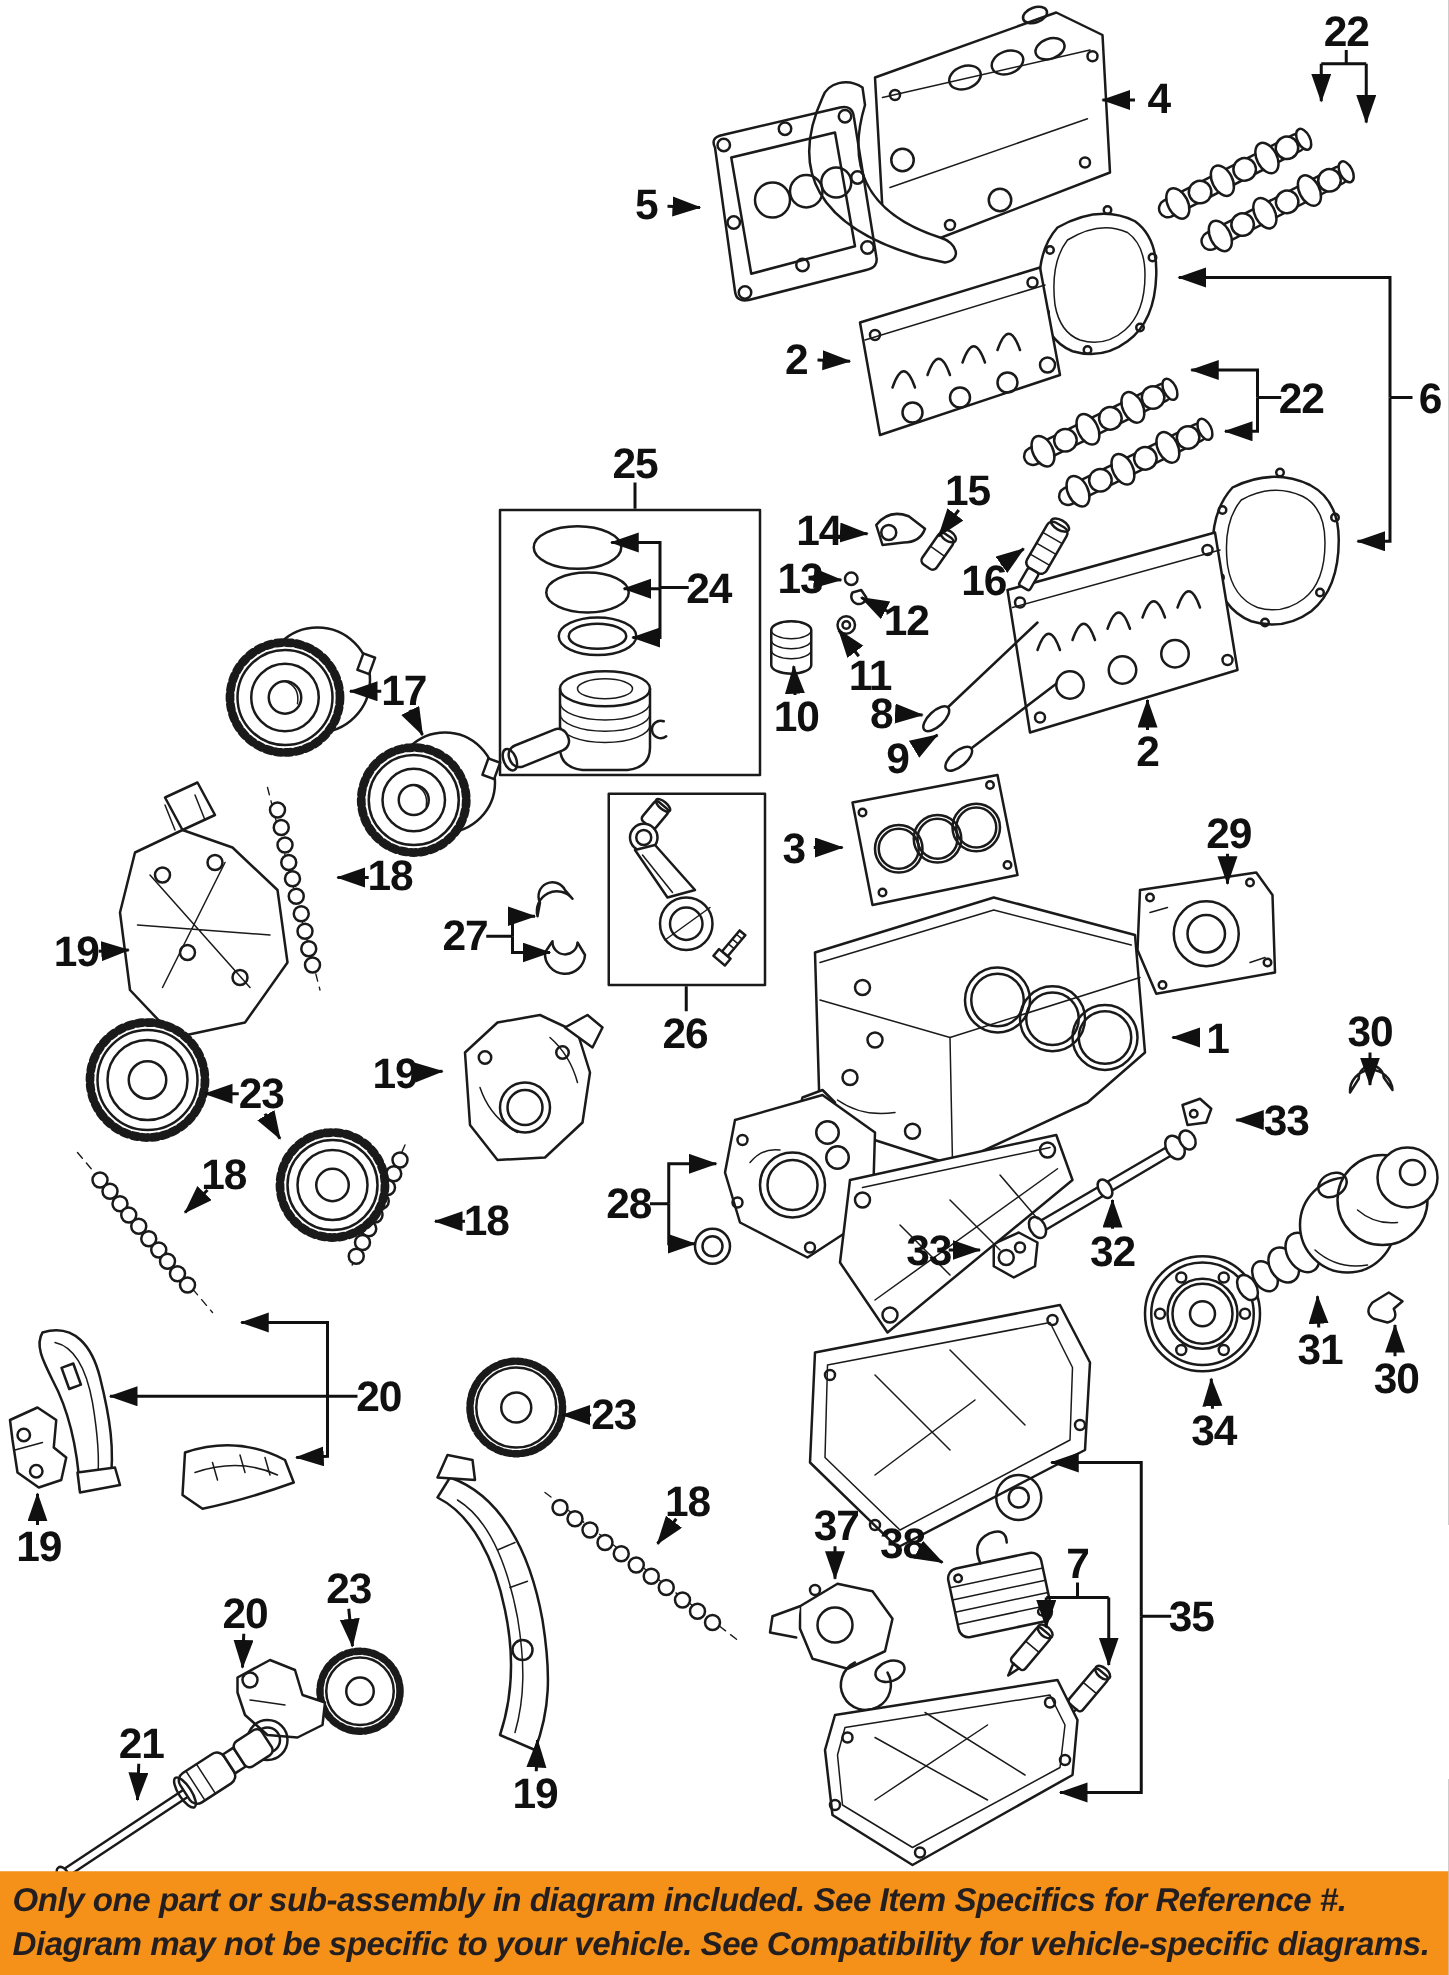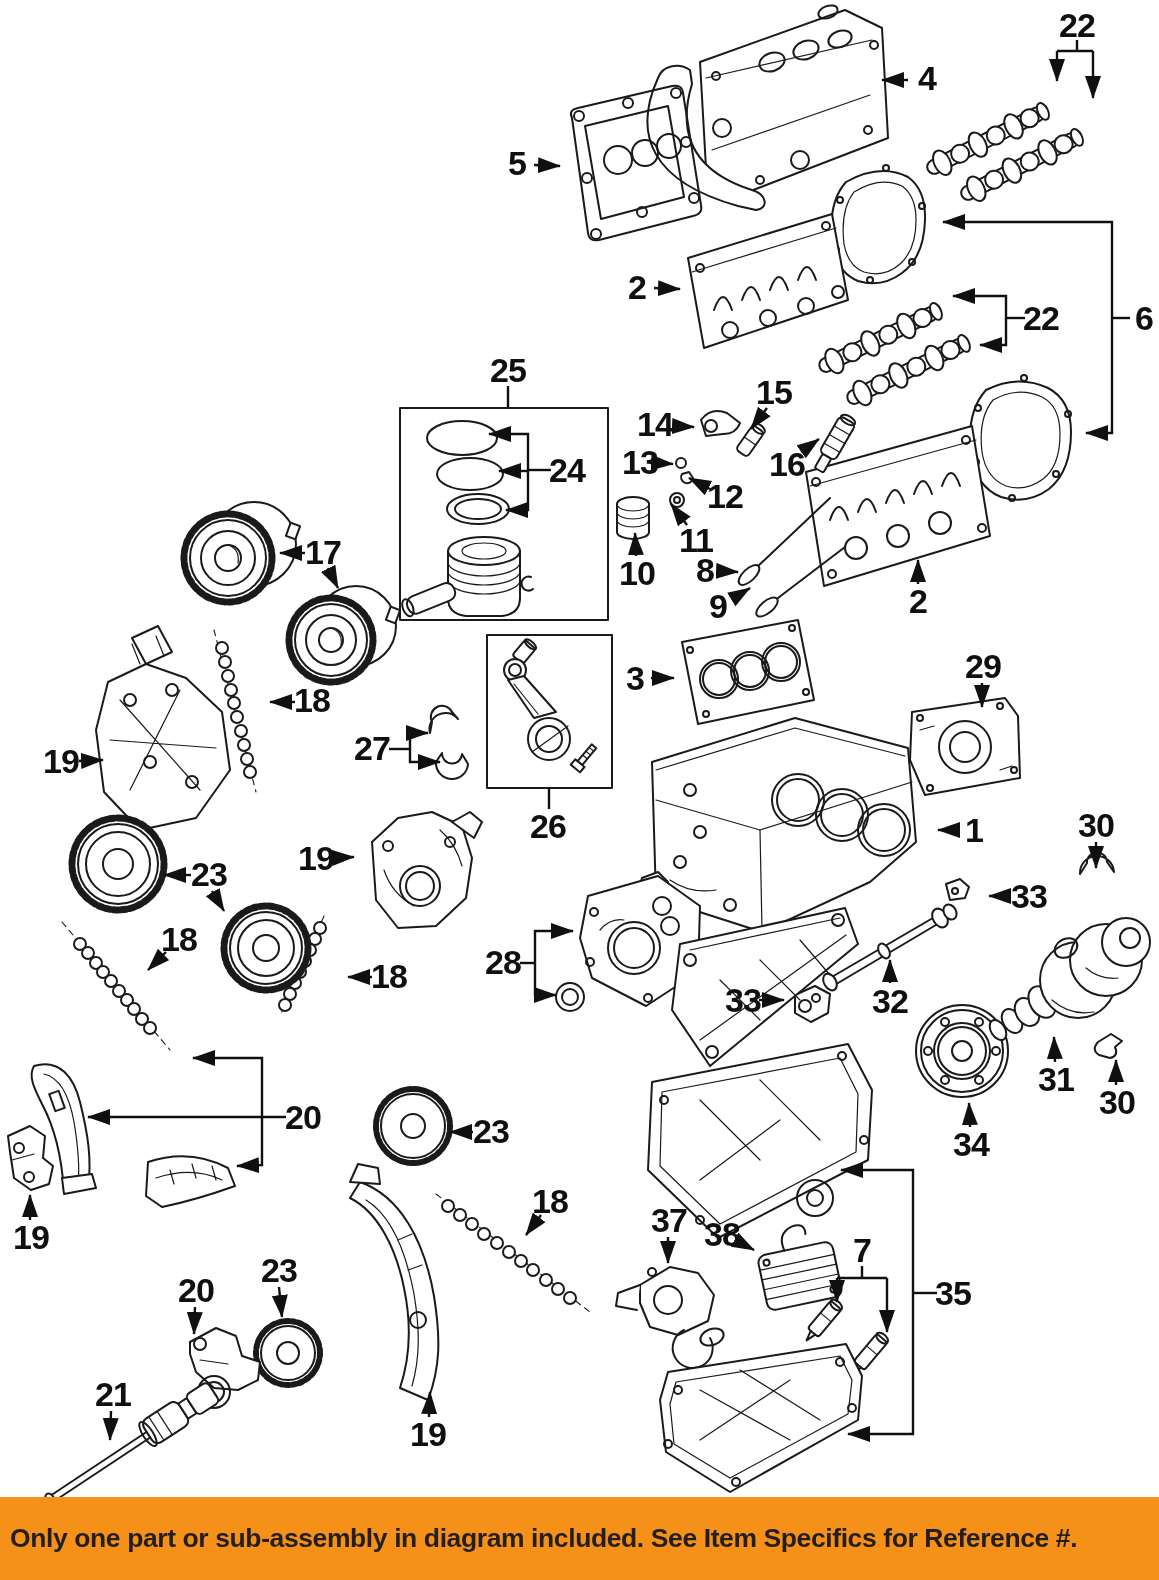--- a/index.html
+++ b/index.html
@@ -14,21 +14,21 @@
   .teeth{fill:none;stroke-width:7;stroke-dasharray:4.5 3.5;}
   .teeth2{fill:none;stroke-width:6;stroke-dasharray:4 3;}
   .dash{fill:none;stroke-width:1.1;stroke-dasharray:6 5;}
   
   .leader{fill:none;stroke:#101010;stroke-width:2.4;}
   .co-num{font-family:"Liberation Sans",sans-serif;font-weight:bold;font-size:34px;
           fill:#101010;letter-spacing:-1px;}
   
   #banner{position:absolute;left:0;bottom:0;width:100%;height:83px;box-sizing:border-box;
           display:flex;flex-direction:column;justify-content:center;gap:3px;padding:4px 10px;}
-  #banner .bl{font-weight:bold;font-size:26.5px;line-height:1.2;letter-spacing:-0.4px;white-space:nowrap;}
+  #banner .bl{font-weight:bold;font-size:26.5px;line-height:1.2;letter-spacing:-0.4px;white-space:nowrap;font-style:italic;}
 </style>
 </head>
 <body>
 
 <div id="page">
   <svg width="1159" height="1580" viewBox="0 0 1159 1580">
     <defs>
       <marker id="arrow" markerUnits="userSpaceOnUse" markerWidth="24" markerHeight="18" refX="22" refY="8" orient="auto">
         <path d="M0,0 L23,8 L0,16 Z" fill="#101010"></path>
       </marker>
@@ -687,14 +687,15 @@
         <text x="862" y="1262" text-anchor="middle" class="co-num">7</text>
         <polyline points="937,1293 913,1293" class="leader"></polyline>
         <polyline points="913,1293 913,1170 841,1170" class="leader" marker-end="url(#arrow)"></polyline>
         <polyline points="913,1293 913,1434 848,1434" class="leader" marker-end="url(#arrow)"></polyline>
         <text x="953" y="1305" text-anchor="middle" class="co-num">35</text>
       </g>
   </svg>
 
   <div id="banner" style="background: rgb(245, 145, 25); color: rgb(35, 31, 32);">
     <div class="bl">Only one part or sub-assembly in diagram included. See Item Specifics for Reference #.</div>
+    <div class="bl">Diagram may not be specific to your vehicle. See Compatibility for vehicle-specific diagrams.</div>
   </div>
 </div>
 
 </body></html>

